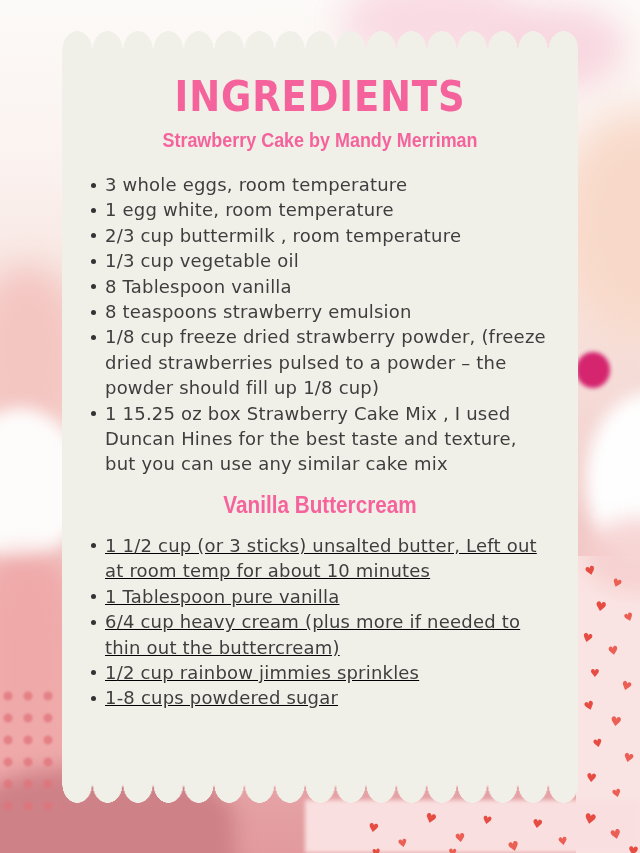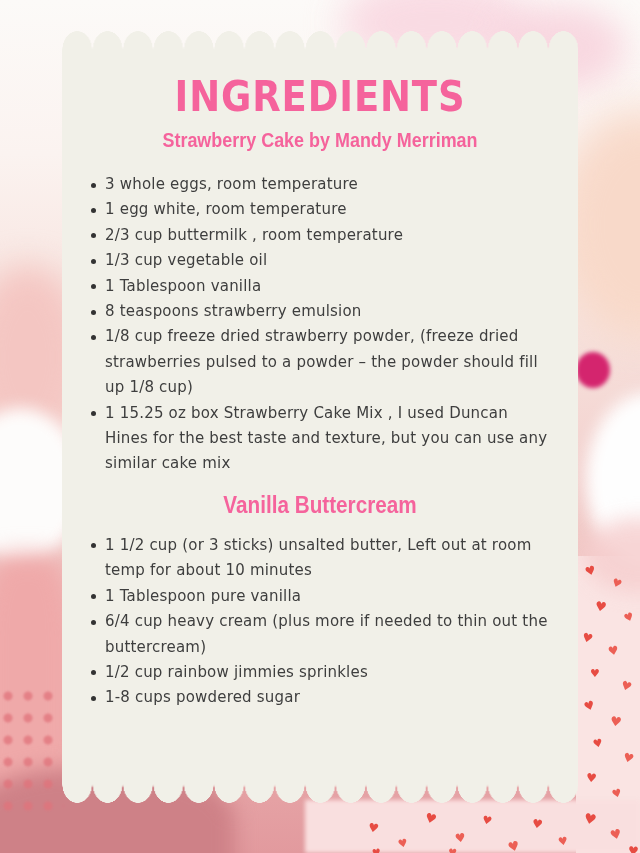--- a/index.html
+++ b/index.html
@@ -41,23 +41,23 @@
   h1.title{margin:24px 0 0;text-align:center;color:var(--pink,#F5639C);
       font-family:"DejaVu Sans",sans-serif;font-weight:800;font-size:42px;line-height:46px;
       letter-spacing:1px;transform:scaleX(.88);}
   .subtitle{margin:8px 0 0;text-align:center;color:var(--pink,#F5639C);
       font-family:"Liberation Sans",sans-serif;font-weight:700;font-size:19.5px;line-height:24px;
       transform:scaleX(.92);}
   .section-title{margin:14px 0 0;text-align:center;color:var(--pink,#F5639C);
       font-family:"Liberation Sans",sans-serif;font-weight:700;font-size:23px;line-height:28px;
       transform:scaleX(.9);}
   ul.ing{margin:20px 0 0 29px;padding:0;width:457px;list-style:none;}
-  ul.ing.bc{margin-top:14px;}
+  ul.ing.bc{margin-top:14px;text-decoration:underline;}
   ul.ing li{position:relative;padding-left:14px;color:var(--body,#3E3E3E);
-      font-family:"DejaVu Sans",sans-serif;font-size:15px;line-height:25.4px;
+      font-family:"DejaVu Sans",sans-serif;font-size:18px;line-height:25.4px;
       letter-spacing:.2px;}
   ul.ing li::before{content:"";position:absolute;left:0;top:10.5px;width:5px;height:5px;
       border-radius:50%;background:#333;}
 </style>
 </head>
 <body>
 
 <div id="stage">
 
   <div class="bg">
@@ -107,21 +107,21 @@
 
   <div class="scallop-top"></div>
   <div class="card-body">
     <h1 class="title">INGREDIENTS</h1>
     <div class="subtitle">Strawberry Cake by Mandy Merriman</div>
     <ul class="ing main">
         <li>3 whole eggs, room temperature</li>
         <li>1 egg white, room temperature</li>
         <li>2/3 cup buttermilk , room temperature</li>
         <li>1/3 cup vegetable oil</li>
-        <li>1 Tablespoon vanilla</li>
+        <li>8 Tablespoon vanilla</li>
         <li>8 teaspoons strawberry emulsion</li>
         <li>1/8 cup freeze dried strawberry powder, (freeze dried strawberries pulsed to a powder – the powder should fill up 1/8 cup)</li>
         <li>1 15.25 oz box Strawberry Cake Mix , I used Duncan Hines for the best taste and texture, but you can use any similar cake mix</li>
       </ul>
     <div class="section-title">Vanilla Buttercream</div>
     <ul class="ing bc">
         <li>1 1/2 cup (or 3 sticks) unsalted butter, Left out at room temp for about 10 minutes</li>
         <li>1 Tablespoon pure vanilla</li>
         <li>6/4 cup heavy cream (plus more if needed to thin out the buttercream)</li>
         <li>1/2 cup rainbow jimmies sprinkles</li>

